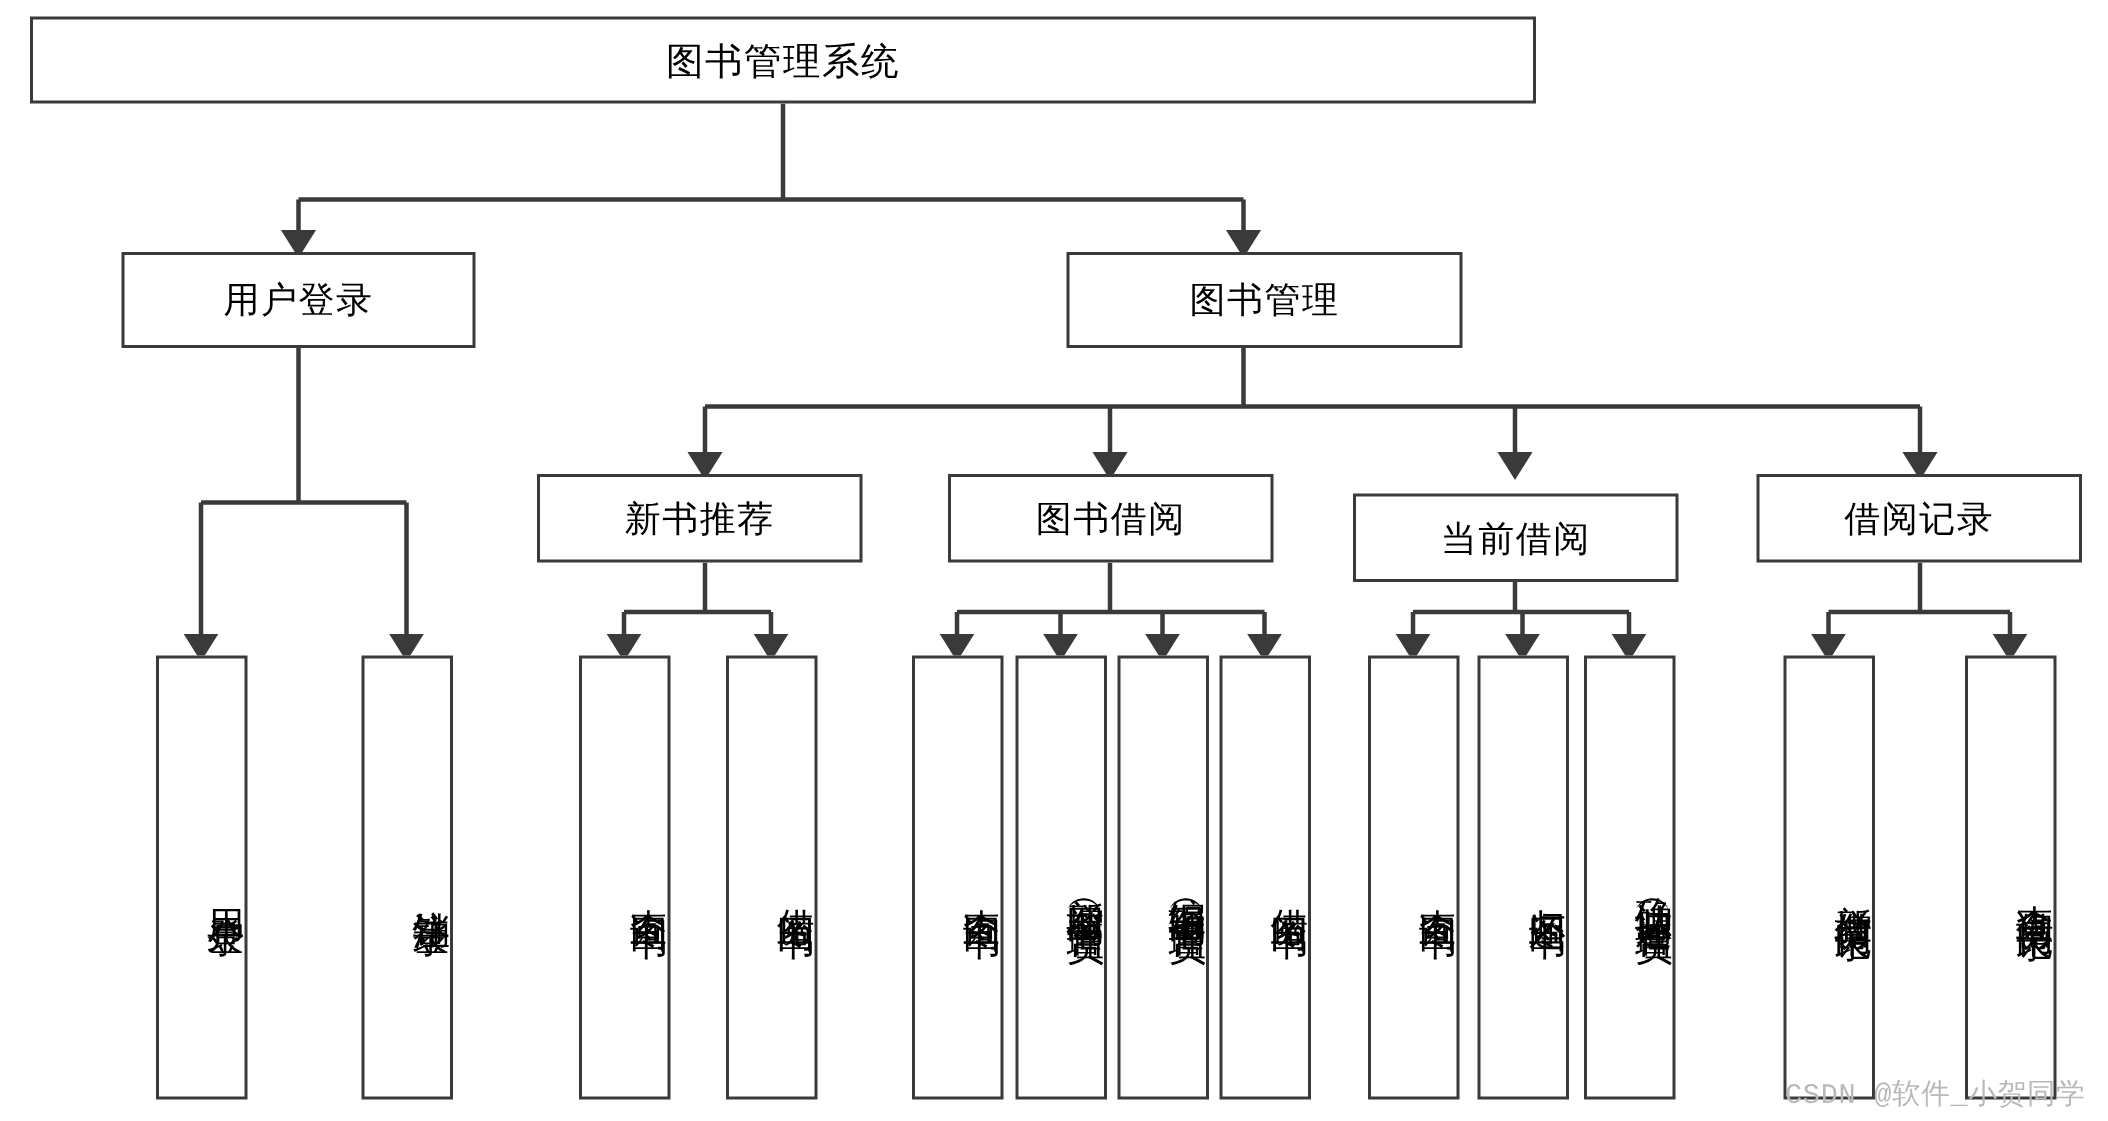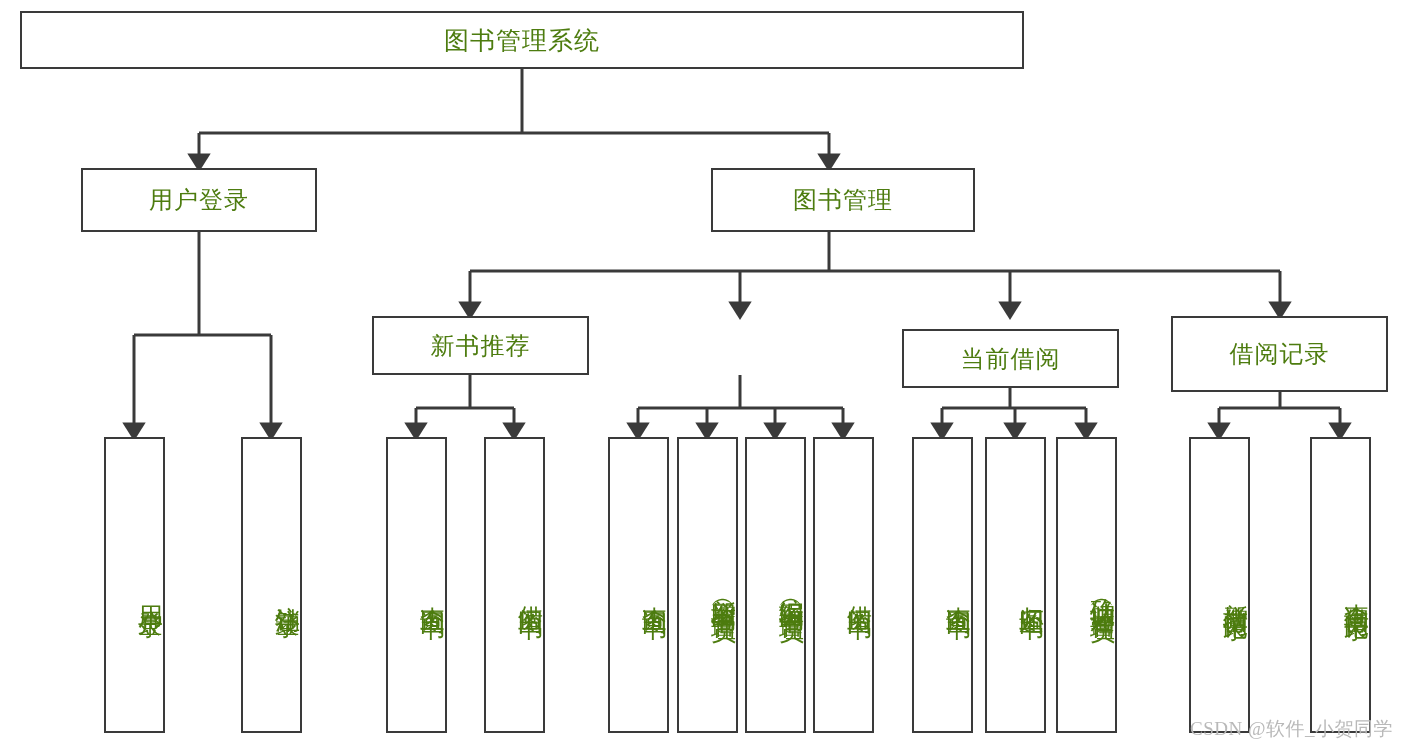--- a/index.html
+++ b/index.html
@@ -28,21 +28,21 @@
     pointer-events: none;
   }
   .node {
     position: absolute;
     box-sizing: border-box;
     border: 2px solid #3a3a3a;
     background: #ffffff;
     display: flex;
     align-items: center;
     justify-content: center;
-    color: #4d7c0f;
+    color: #000000;
     letter-spacing: 1px;
   }
   .node.root-node {
     font-size: 25px;
   }
   .node.branch-node {
     font-size: 24px;
   }
   .node.leaf-node {
     writing-mode: vertical-rl;
@@ -57,21 +57,21 @@
   }
   .node-label {
     display: block;
   }
   .watermark {
     position: absolute;
     font-size: 19px;
     color: #b9b9b9;
     white-space: nowrap;
     letter-spacing: 0.5px;
-    font-family: Liberation Serif, serif;
+    font-family: Liberation Mono, monospace;
   }
 </style>
 </head>
 <body>
 
 <div id="diagram-root">
 
   <svg id="edge-layer" viewBox="0 0 1405 747" width="1405" height="747" xmlns="http://www.w3.org/2000/svg">
     <defs>
       <marker id="arrowhead" markerWidth="9" markerHeight="9" refX="2.2" refY="4.5" orient="auto" markerUnits="strokeWidth">
@@ -126,27 +126,30 @@
     <span class="node-label">图书管理系统</span>
   </div>
 
   <div class="node branch-node" style="left: 81px; top: 168px; width: 236px; height: 64px;">
     <span class="node-label">用户登录</span>
   </div>
   <div class="node branch-node" style="left: 711px; top: 168px; width: 264px; height: 64px;">
     <span class="node-label">图书管理</span>
   </div>
 
-  <div class="node branch-node" style="left: 372px; top: 316px; width: 217px; height: 59px;">
+  <div class="node branch-node" style="left: 358px; top: 316px; width: 217px; height: 59px;">
     <span class="node-label">新书推荐</span>
+  </div>
+  <div class="node branch-node" style="left: 632px; top: 316px; width: 217px; height: 59px;">
+    <span class="node-label">图书借阅</span>
   </div>
   <div class="node branch-node" style="left: 902px; top: 316px; width: 217px; height: 59px; margin-top: 13px;">
     <span class="node-label">当前借阅</span>
   </div>
-  <div class="node branch-node" style="left: 1171px; top: 316px; width: 217px; height: 76px;">
+  <div class="node branch-node" style="left: 1171px; top: 316px; width: 217px; height: 59px;">
     <span class="node-label">借阅记录</span>
   </div>
 
   <div class="node leaf-node" style="left: 104px; top: 437px; width: 61px; height: 296px;">
     <span class="node-label">用户登录</span>
   </div>
   <div class="node leaf-node" style="left: 241px; top: 437px; width: 61px; height: 296px;">
     <span class="node-label">注销登录</span>
   </div>
   <div class="node leaf-node" style="left: 386px; top: 437px; width: 61px; height: 296px;">

